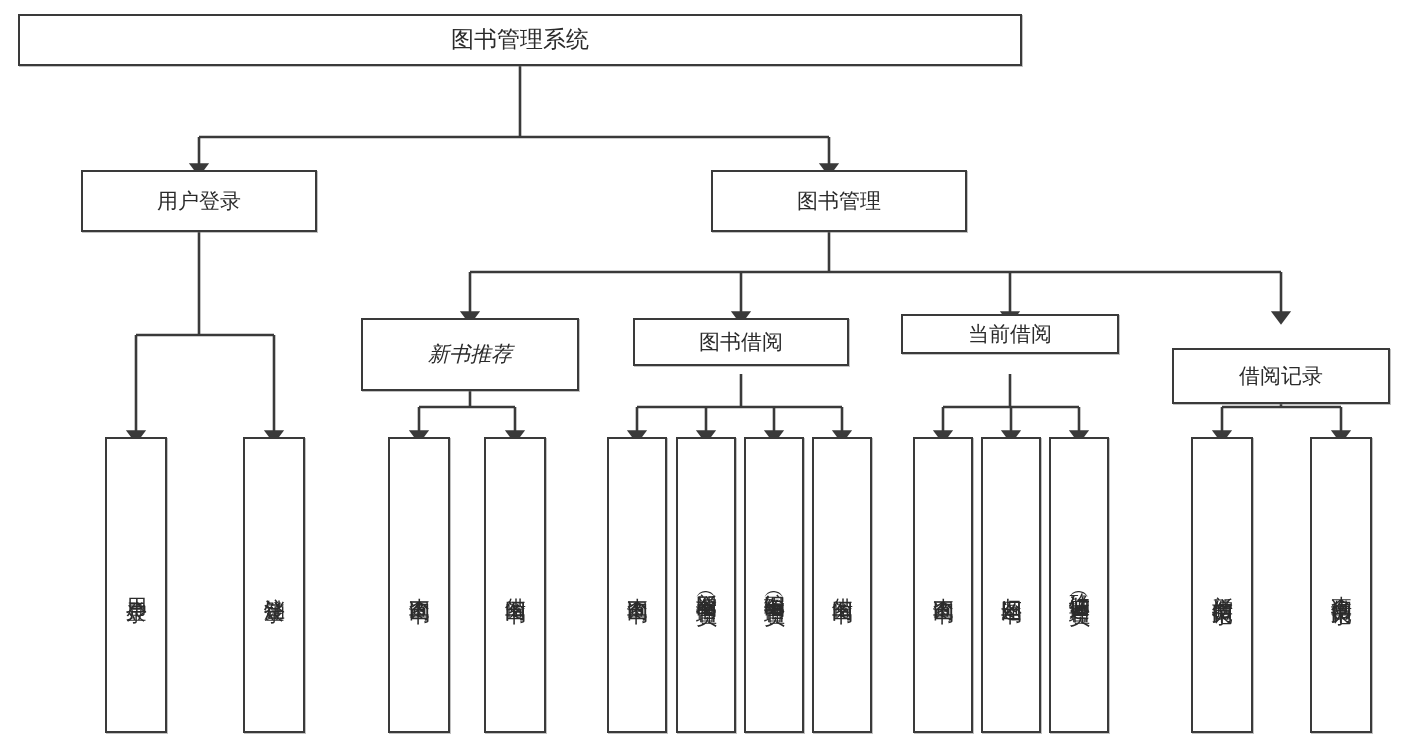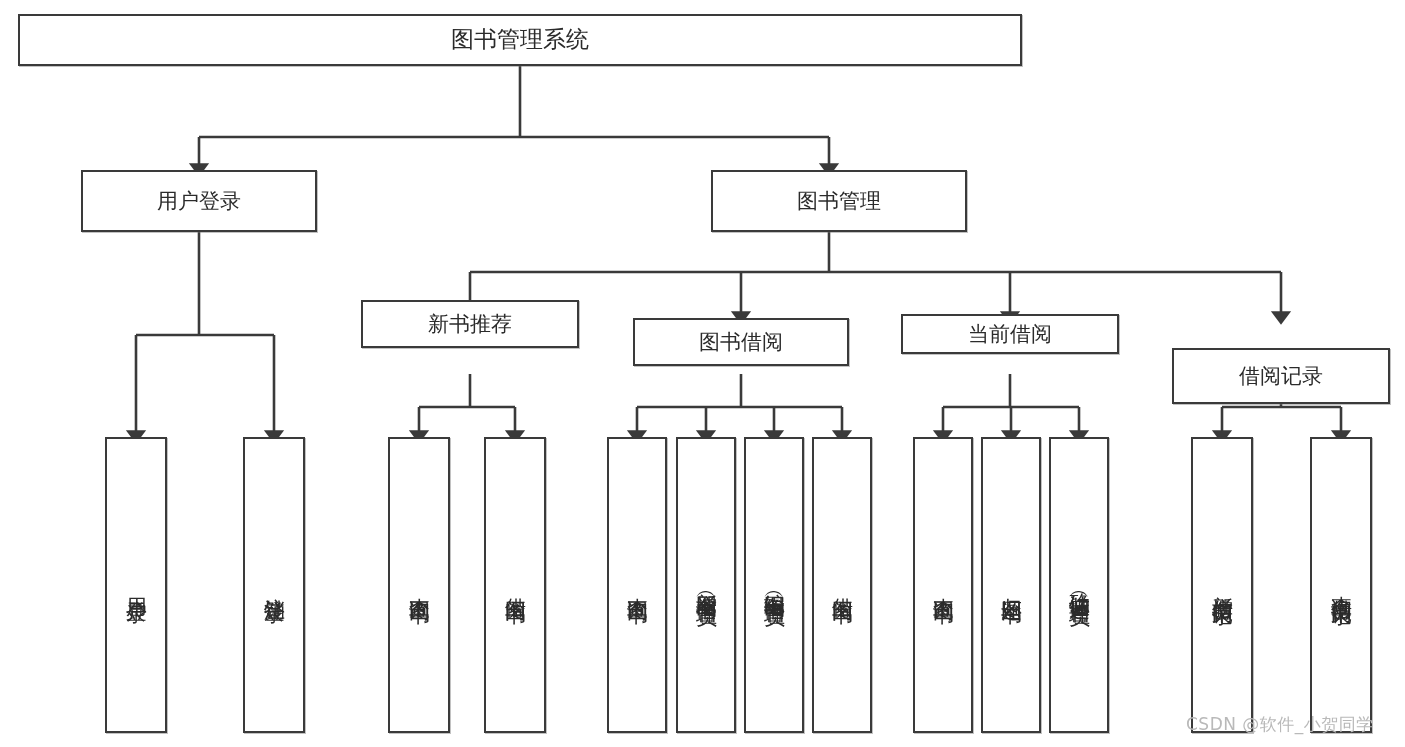--- a/index.html
+++ b/index.html
@@ -119,21 +119,21 @@
   <div id="nodes-layer">
       <div class="node node-root" style="left: 18px; top: 14px; width: 1004px; height: 52px;">
         <span class="label">图书管理系统</span>
       </div>
       <div class="node node-l2" style="left: 81px; top: 170px; width: 236px; height: 62px;">
         <span class="label">用户登录</span>
       </div>
       <div class="node node-l2" style="left: 711px; top: 170px; width: 256px; height: 62px;">
         <span class="label">图书管理</span>
       </div>
-      <div class="node node-l3" style="left: 361px; top: 300px; width: 218px; height: 48px;">
+      <div class="node node-l3" style="left: 361px; top: 318px; width: 218px; height: 73px; font-style: italic;">
         <span class="label">新书推荐</span>
       </div>
       <div class="node node-l3" style="left: 633px; top: 318px; width: 216px; height: 48px;">
         <span class="label">图书借阅</span>
       </div>
       <div class="node node-l3" style="left: 901px; top: 314px; width: 218px; height: 40px;">
         <span class="label">当前借阅</span>
       </div>
       <div class="node node-l3" style="left: 1172px; top: 318px; width: 218px; height: 56px; margin-top: 30px;">
         <span class="label">借阅记录</span>
@@ -172,15 +172,14 @@
         <span class="label">确认归还（管理员）</span>
       </div>
       <div class="node node-leaf" style="left: 1191px; top: 437px; width: 62px; height: 296px;">
         <span class="label">新增借阅记录</span>
       </div>
       <div class="node node-leaf" style="left: 1310px; top: 437px; width: 62px; height: 296px;">
         <span class="label">查询借阅记录</span>
       </div>
     </div>
 
-  <div class="watermark" style="left:1186px; top:713px;">CSDN @软件_小贺同学</div>
 
 </div>
 
 </body></html>

